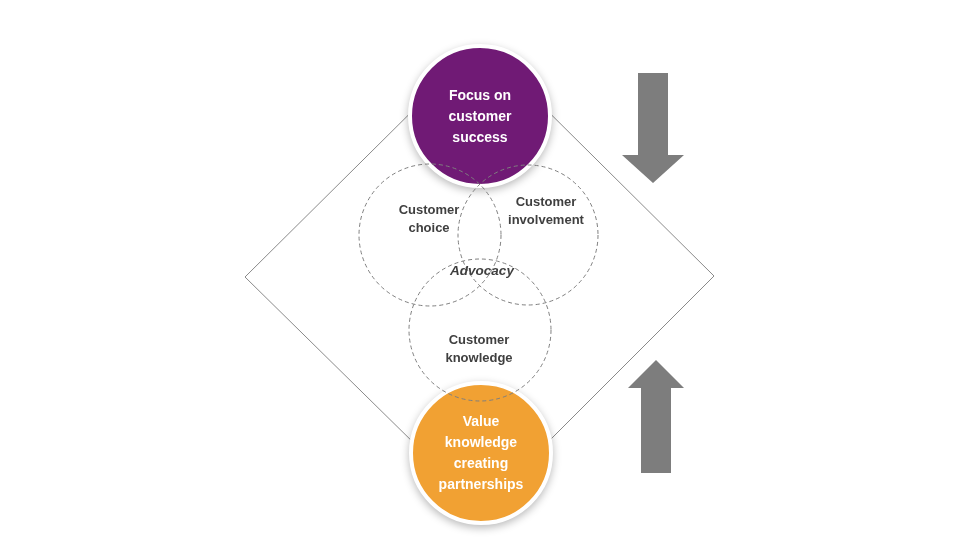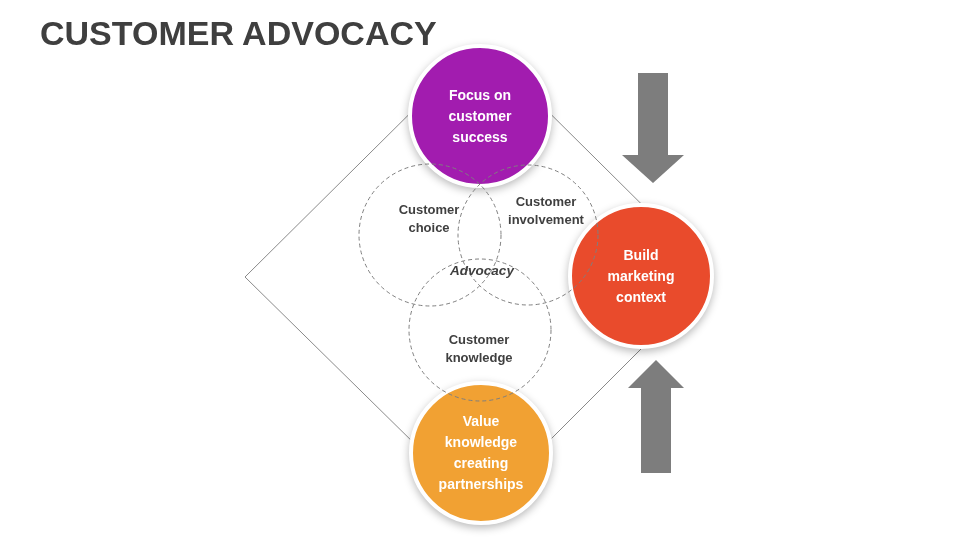--- a/index.html
+++ b/index.html
@@ -79,38 +79,32 @@
   .venn-label-choice      { left: 429px; top: 219px; }
   .venn-label-involvement { left: 546px; top: 211px; }
   .venn-label-advocacy    { left: 482px; top: 271px; font-size: 13.5px; font-style: italic; }
   .venn-label-knowledge   { left: 479px; top: 349px; }
 </style>
 </head>
 <body>
 
 <div class="slide">
 
-  <h1 class="title">CUSTOMER ADVOCACY</h1>
 
   <svg class="layer layer-lines" viewBox="0 0 960 540">
     <path class="diamond-path" d="M 480,44 L 714,276 L 481,509 L 245,277 Z"></path>
   </svg>
 
-  <div class="node node-top" style="background-color: #a21caf;">
+  <div class="node node-top" style="background-color: #701a75;">
     <span class="node-label">Focus on
 customer
 success</span>
   </div>
 
 
-  <div class="node node-right" style="background-color: rgb(233, 75, 44);">
-    <span class="node-label">Build
-marketing
-context</span>
-  </div>
 
   <div class="node node-bottom" style="background-color: rgb(241, 161, 51);">
     <span class="node-label">Value
 knowledge
 creating
 partnerships</span>
   </div>
 
   <svg class="layer layer-venn" viewBox="0 0 960 540">
     <circle class="venn-circle" cx="430" cy="235" r="71"></circle>

